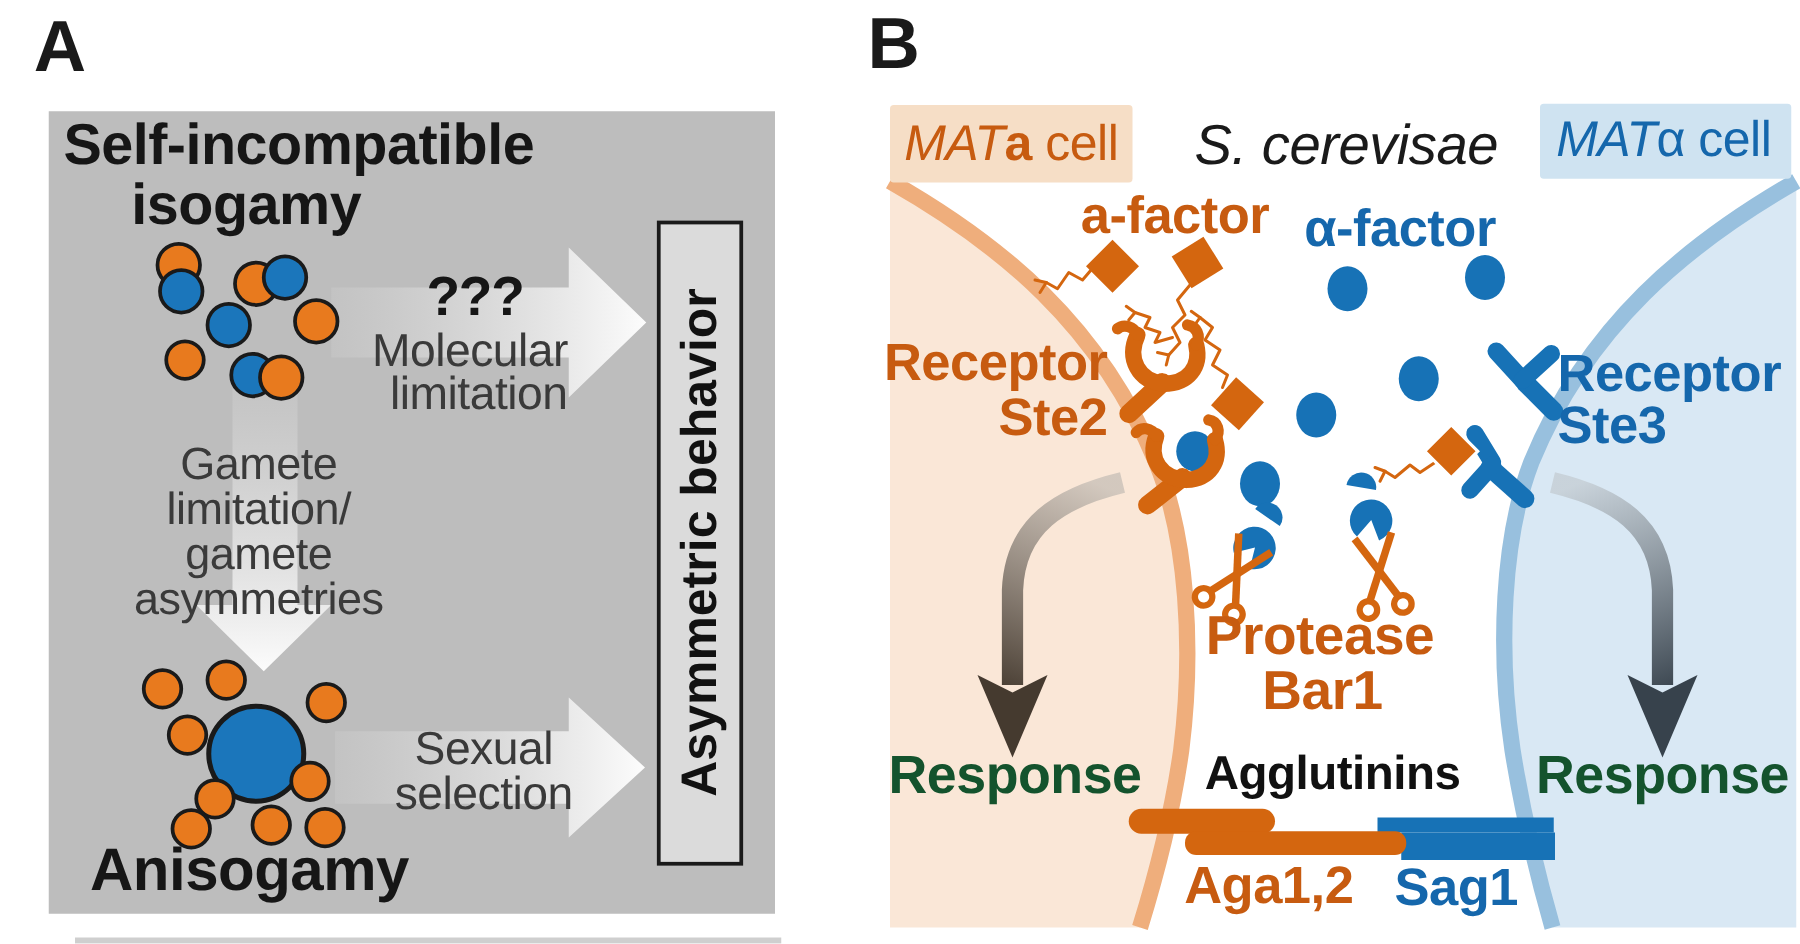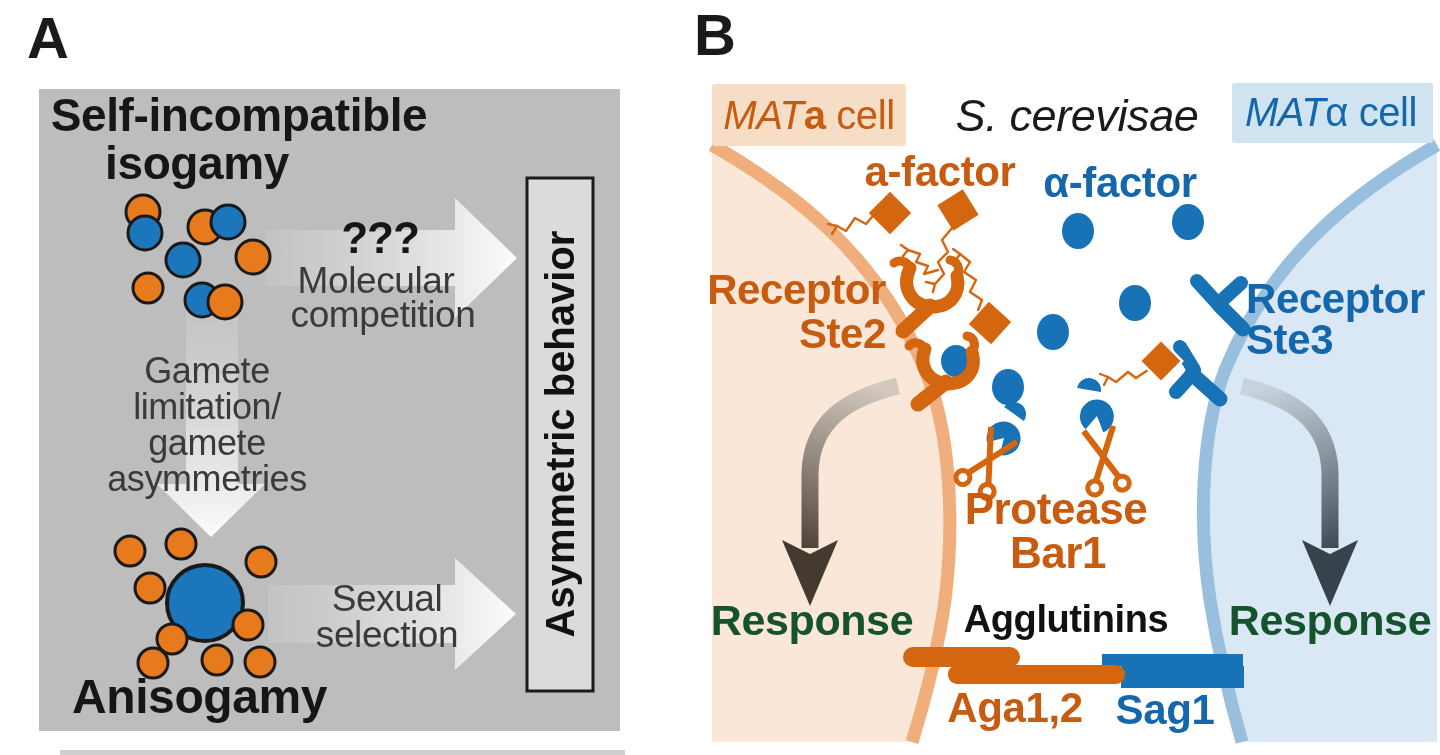--- a/index.html
+++ b/index.html
@@ -209,21 +209,21 @@
       <rect x="-15" y="-15" width="30" height="30" fill="#D4660F" stroke="#ffffff" stroke-width="2.5"></rect>
     </g>
   </g>
 </svg>
 
 <div class="txt panelLabel" style="left:27px;top:8px;">A</div>
 <div class="txt aTitle cx" style="left:239px;top:92px;">Self-incompatible</div>
 <div class="txt aTitle cx" style="left:197px;top:140px;">isogamy</div>
 <div class="txt b cx" style="left:380px;top:215px;font-size:44px;letter-spacing:-1px;">???</div>
 <div class="txt gray cx" style="left:376px;top:262px;font-size:37px;">Molecular</div>
-<div class="txt gray cx" style="left:383px;top:296px;font-size:37px;">competition</div>
+<div class="txt gray cx" style="left:383px;top:296px;font-size:37px;">limitation</div>
 <div class="txt gray aBody cx" style="left:207px;top:352px;">Gamete</div>
 <div class="txt gray aBody cx" style="left:207px;top:388px;">limitation/</div>
 <div class="txt gray aBody cx" style="left:207px;top:424px;">gamete</div>
 <div class="txt gray aBody cx" style="left:207px;top:460px;">asymmetries</div>
 <div class="txt gray cx" style="left:387px;top:580px;font-size:37px;">Sexual</div>
 <div class="txt gray cx" style="left:387px;top:616px;font-size:37px;">selection</div>
 <div class="txt b" style="left:72px;top:672px;font-size:48px;">Anisogamy</div>
 <div class="outcome">Asymmetric behavior</div>
 
 <div class="txt panelLabel" style="left:694px;top:5px;">B</div>

